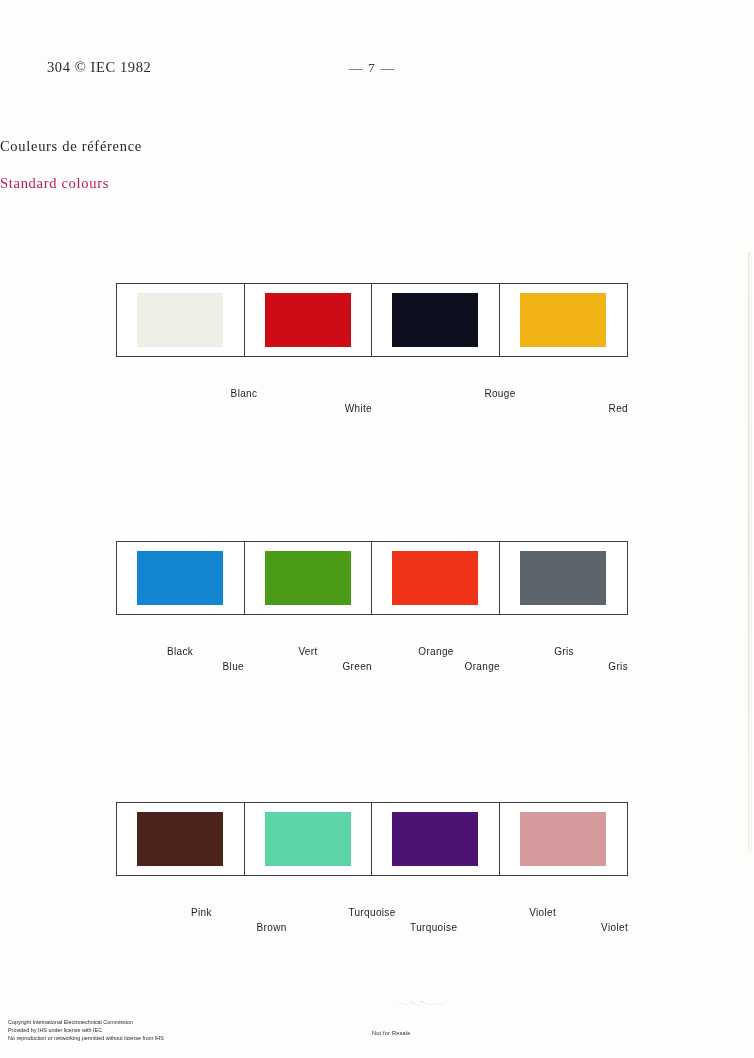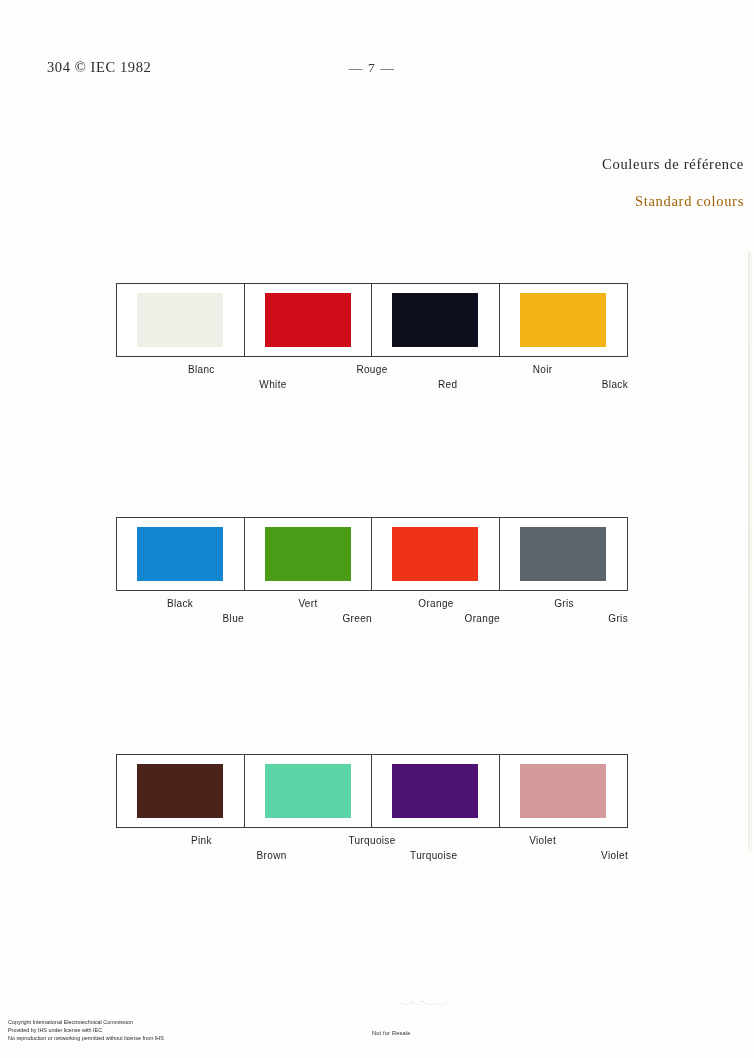--- a/index.html
+++ b/index.html
@@ -71,35 +71,34 @@
     letter-spacing: 1.2px;
     color: #3a3a3a;
   }
 
   
   .titles {
     position: absolute;
     top: 138px;
     left: 0;
     width: 744px;
-    text-align: right;
-    margin-top: 18px;
+    text-align: left;
   }
   .title-fr {
     font-family: "Liberation Serif", serif;
     font-size: 14.5px;
     letter-spacing: .7px;
     color: #262626;
   }
   .title-en {
     margin-top: 20px;
     font-family: "Liberation Serif", serif;
     font-size: 14.5px;
     letter-spacing: .7px;
-    color: #a16207;
+    color: #be185d;
   }
 
   
   .chart {
     position: absolute;
     left: 116px;
     top: 283px;
     width: 512px;
   }
   .color-row {
@@ -128,21 +127,21 @@
   .swatch-cell:last-child { border-right: none; }
 
   .swatch {
     width: 86px;
     height: 54px;
     display: block;
   }
 
   .labels {
     display: flex;
-    margin-top: 6px;
+    margin-top: 30px;
   }
   .label-cell {
     flex: 1 1 25%;
     text-align: center;
     line-height: 13.5px;
   }
   .label-fr, .label-en {
     font-family: "Liberation Sans", sans-serif;
     font-size: 10px;
     letter-spacing: .35px;
@@ -223,24 +222,20 @@
       </div>
       <div class="labels">
         <div class="label-cell">
           <span class="label-fr">Blanc</span>
           <span class="label-en">White</span>
         </div>
         <div class="label-cell">
           <span class="label-fr">Rouge</span>
           <span class="label-en">Red</span>
         </div>
-        <div class="label-cell">
-          <span class="label-fr">Noir</span>
-          <span class="label-en">Black</span>
-        </div>
       </div>
     </div>
 
     <div class="row-spacer-1"></div>
 
     <div class="color-row">
       <div class="swatch-frame">
         <div class="swatch-cell">
           <span class="swatch" style="background-color: rgb(19, 133, 209);"></span>
         </div>

